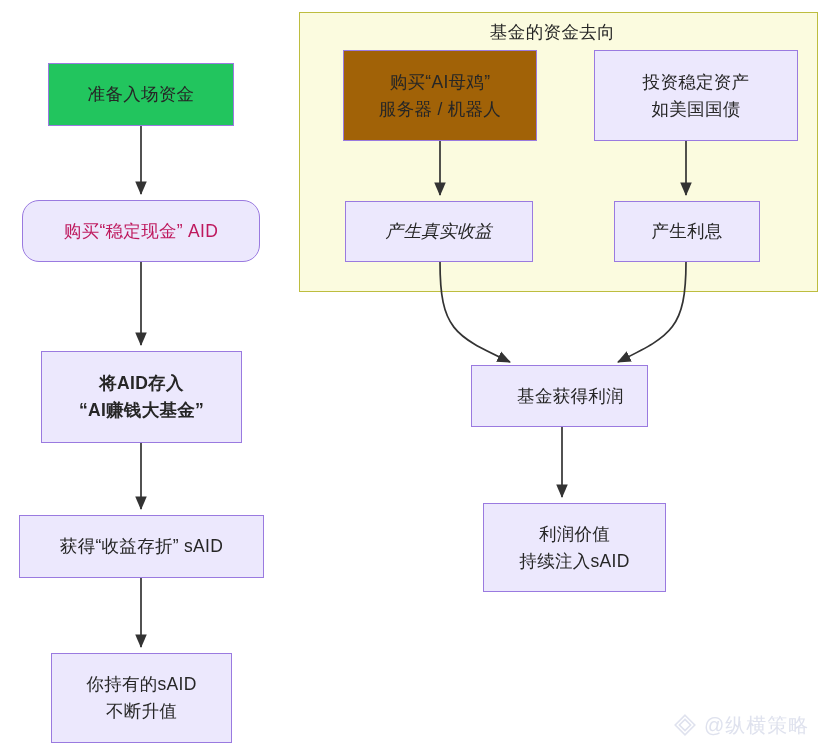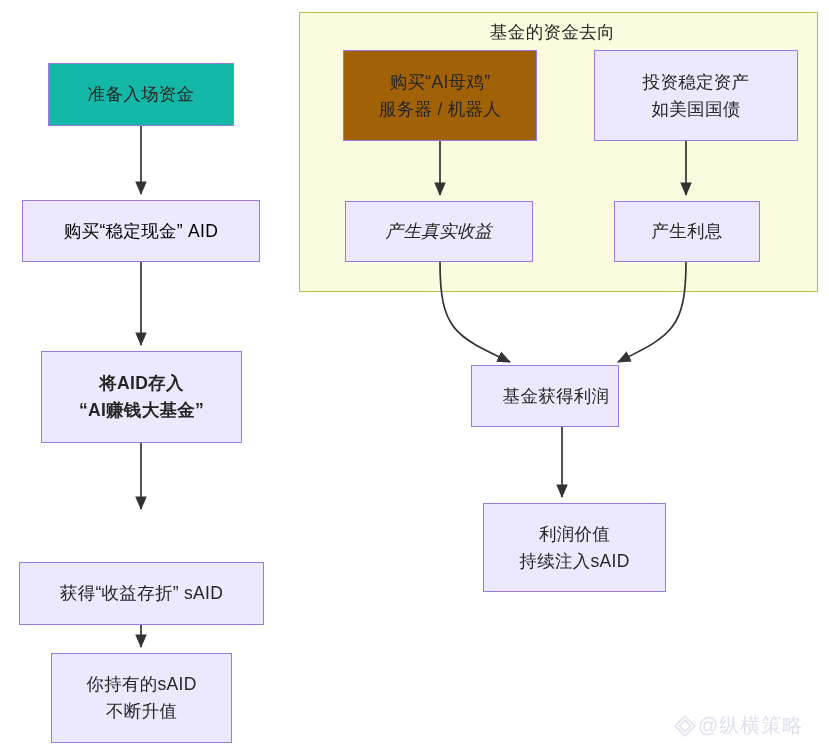--- a/index.html
+++ b/index.html
@@ -54,22 +54,22 @@
     color: #262626;
     font-size: 17.5px;
     line-height: 1.52;
     text-align: center;
     letter-spacing: 0.3px;
     white-space: pre-line;
   }
   .watermark {
     position: absolute;
     display: flex;
-    align-items: center;
-    gap: 0;
+    align-items: flex-start;
+    gap: 6px;
     color: #dfe2ee;
     font-size: 20px;
     letter-spacing: 1px;
     user-select: none;
   }
   .watermark svg { display: block; }
 </style>
 </head>
 <body>
 
@@ -92,34 +92,34 @@
         <path d="M141,578 L141,647" marker-end="url(#arrowhead)"></path>
         <path d="M440,141 L440,195" marker-end="url(#arrowhead)"></path>
         <path d="M686,141 L686,195" marker-end="url(#arrowhead)"></path>
         <path d="M440,262 C440,330 455,336 510,362" marker-end="url(#arrowhead)"></path>
         <path d="M686,262 C686,330 670,336 618,362" marker-end="url(#arrowhead)"></path>
         <path d="M562,427 L562,497" marker-end="url(#arrowhead)"></path>
       </g>
   </svg>
 
   <div id="node-layer">
-      <div class="node" style="left: 48px; top: 63px; width: 186px; height: 63px; background: #14b8a6; border-color: rgb(154, 122, 224); color: rgb(38, 38, 38);">准备入场资金</div>
-      <div class="node" style="left: 22px; top: 200px; width: 238px; height: 62px; background: rgb(236, 232, 253); border-color: rgb(154, 122, 224); color: #000000;">购买“稳定现金” AID</div>
+      <div class="node" style="left: 48px; top: 63px; width: 186px; height: 63px; background: #22c55e; border-color: rgb(154, 122, 224); color: rgb(38, 38, 38);">准备入场资金</div>
+      <div class="node" style="left: 22px; top: 200px; width: 238px; height: 62px; background: rgb(236, 232, 253); border-color: rgb(154, 122, 224); color: #be185d; border-radius: 17px;">购买“稳定现金” AID</div>
       <div class="node" style="left: 41px; top: 351px; width: 201px; height: 92px; background: rgb(236, 232, 253); border-color: rgb(154, 122, 224); color: rgb(38, 38, 38); font-weight: bold;">将AID存入
 “AI赚钱大基金”</div>
-      <div class="node" style="left: 19px; top: 515px; width: 245px; height: 63px; background: rgb(236, 232, 253); border-color: rgb(154, 122, 224); color: rgb(38, 38, 38); margin-top: 47px;">获得“收益存折” sAID</div>
+      <div class="node" style="left: 19px; top: 515px; width: 245px; height: 63px; background: rgb(236, 232, 253); border-color: rgb(154, 122, 224); color: rgb(38, 38, 38);">获得“收益存折” sAID</div>
       <div class="node" style="left: 51px; top: 653px; width: 181px; height: 90px; background: rgb(236, 232, 253); border-color: rgb(154, 122, 224); color: rgb(38, 38, 38); text-align: center;">你持有的sAID
 不断升值</div>
       <div class="node" style="left: 343px; top: 50px; width: 194px; height: 91px; background: #a16207; border-color: rgb(154, 122, 224); color: rgb(38, 38, 38);">购买“AI母鸡”
 服务器 / 机器人</div>
       <div class="node" style="left: 594px; top: 50px; width: 204px; height: 91px; background: rgb(236, 232, 253); border-color: rgb(154, 122, 224); color: rgb(38, 38, 38);">投资稳定资产
 如美国国债</div>
       <div class="node" style="left: 345px; top: 201px; width: 188px; height: 61px; background: rgb(236, 232, 253); border-color: rgb(154, 122, 224); color: rgb(38, 38, 38); font-style: italic;">产生真实收益</div>
       <div class="node" style="left: 614px; top: 201px; width: 146px; height: 61px; background: rgb(236, 232, 253); border-color: rgb(154, 122, 224); color: rgb(38, 38, 38); text-align: right;">产生利息</div>
-      <div class="node" style="left: 471px; top: 365px; width: 148px; height: 62px; background: rgb(236, 232, 253); border-color: rgb(154, 122, 224); color: rgb(38, 38, 38); padding-left: 22px;">基金获得利润</div>
+      <div class="node" style="left: 471px; top: 365px; width: 177px; height: 62px; background: rgb(236, 232, 253); border-color: rgb(154, 122, 224); color: rgb(38, 38, 38); padding-left: 22px;">基金获得利润</div>
       <div class="node" style="left: 471px; top: 503px; width: 183px; height: 89px; background: rgb(236, 232, 253); border-color: rgb(154, 122, 224); color: rgb(38, 38, 38); margin-left: 12px;">利润价值
 持续注入sAID</div>
     </div>
 
   <div class="watermark" id="watermark" style="left: 672px; top: 712px; color: rgb(223, 226, 238);">
     <span>
       <svg width="26" height="26" viewBox="0 0 26 26">
         <path d="M13 3.2 L22.8 13 L13 22.8 L3.2 13 Z" fill="none" stroke="#dfe2ee" stroke-width="1.6"></path>
         <path d="M13 7.4 L18.6 13 L13 18.6 L7.4 13 Z" fill="none" stroke="#dfe2ee" stroke-width="1.6"></path>
       </svg>

